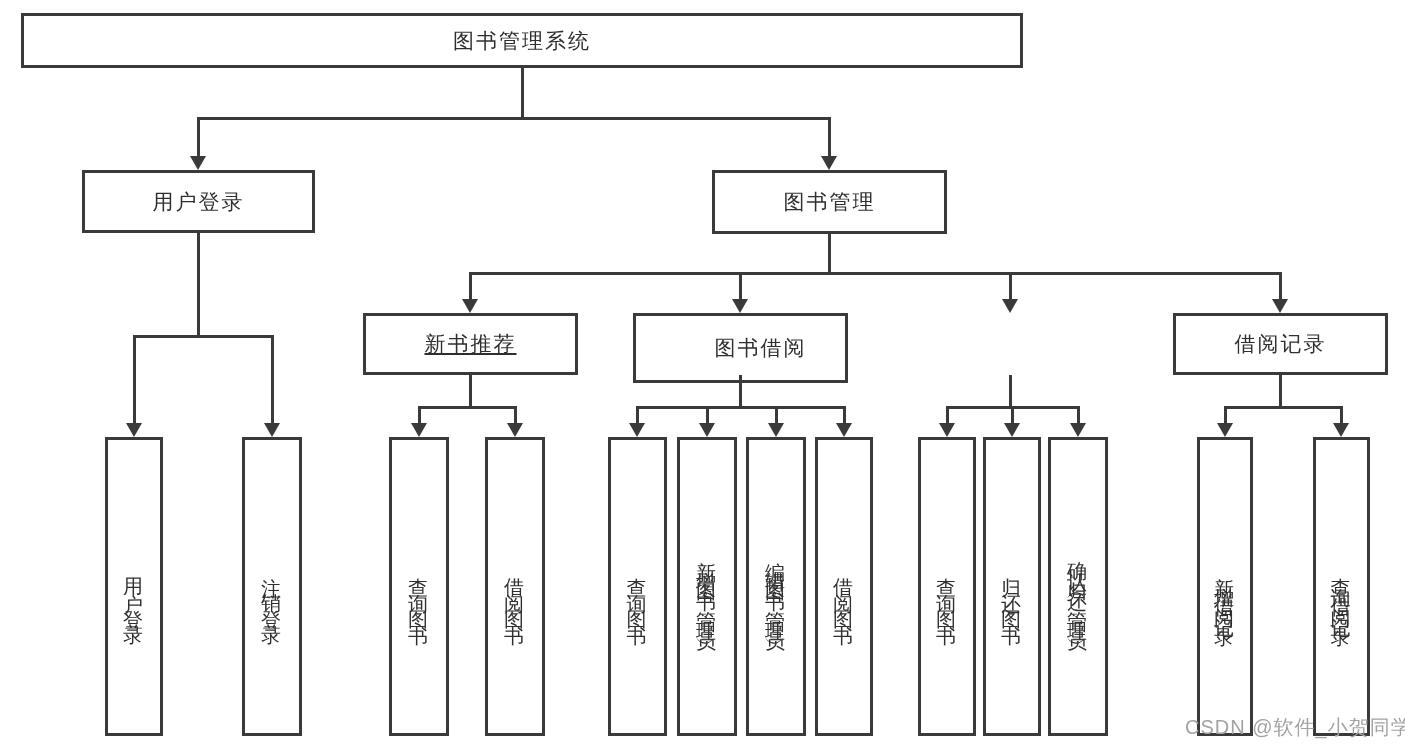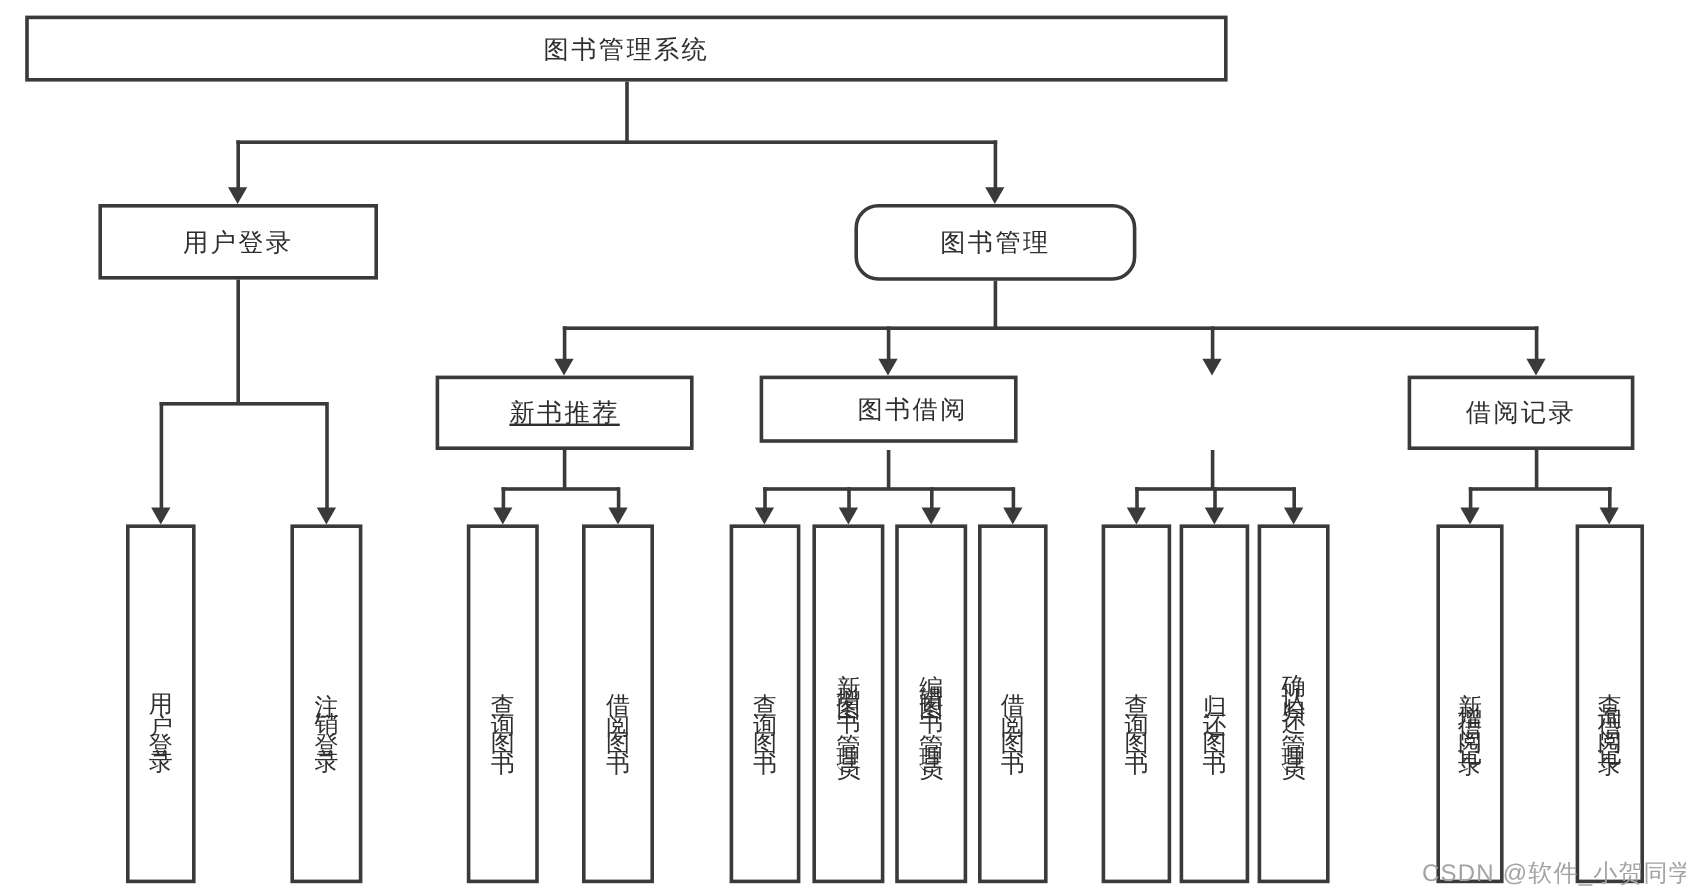--- a/index.html
+++ b/index.html
@@ -42,21 +42,21 @@
   <div class="vline" style="left:521px;top:68px;height:51px;"></div>
   <div class="hline" style="left:197px;top:117px;width:634px;"></div>
   <div class="vline" style="left:197px;top:117px;height:41px;"></div>
   <div class="arrow" style="left:190px;top:156px;"></div>
   <div class="vline" style="left:828px;top:117px;height:41px;"></div>
   <div class="arrow" style="left:821px;top:156px;"></div>
 
   <div class="box" style="left:82px;top:170px;width:233px;height:63px;">
     <span>用户登录</span>
   </div>
-  <div class="box" style="left:712px;top:170px;width:235px;height:64px;border-radius:20px;">
+  <div class="box" style="left:712px;top:170px;width:235px;height:64px;">
     <span>图书管理</span>
   </div>
 
   <div class="vline" style="left:197px;top:233px;height:104px;"></div>
   <div class="hline" style="left:133px;top:335px;width:140px;"></div>
   <div class="vline" style="left:133px;top:335px;height:90px;"></div>
   <div class="arrow" style="left:126px;top:423px;"></div>
   <div class="vline" style="left:271px;top:335px;height:90px;"></div>
   <div class="arrow" style="left:264px;top:423px;"></div>
 
@@ -67,24 +67,24 @@
   <div class="vline" style="left:739px;top:272px;height:29px;"></div>
   <div class="arrow" style="left:732px;top:299px;"></div>
   <div class="vline" style="left:1009px;top:272px;height:29px;"></div>
   <div class="arrow" style="left:1002px;top:299px;"></div>
   <div class="vline" style="left:1279px;top:272px;height:29px;"></div>
   <div class="arrow" style="left:1272px;top:299px;"></div>
 
   <div class="box" style="left:363px;top:313px;width:215px;height:62px;text-decoration:underline;">
     <span>新书推荐</span>
   </div>
-  <div class="box" style="left:633px;top:313px;width:215px;height:56px;padding-left:40px;">
+  <div class="box" style="left:633px;top:313px;width:215px;height:70px;padding-left:40px;">
     <span>图书借阅</span>
   </div>
-  <div class="box" style="left:1173px;top:313px;width:189px;height:62px;">
+  <div class="box" style="left:1173px;top:313px;width:215px;height:62px;">
     <span>借阅记录</span>
   </div>
 
   <div class="vline" style="left:469px;top:375px;height:33px;"></div>
   <div class="hline" style="left:418px;top:406px;width:98px;"></div>
   <div class="vline" style="left:418px;top:406px;height:19px;"></div>
   <div class="arrow" style="left:411px;top:423px;"></div>
   <div class="vline" style="left:514px;top:406px;height:19px;"></div>
   <div class="arrow" style="left:507px;top:423px;"></div>
 

